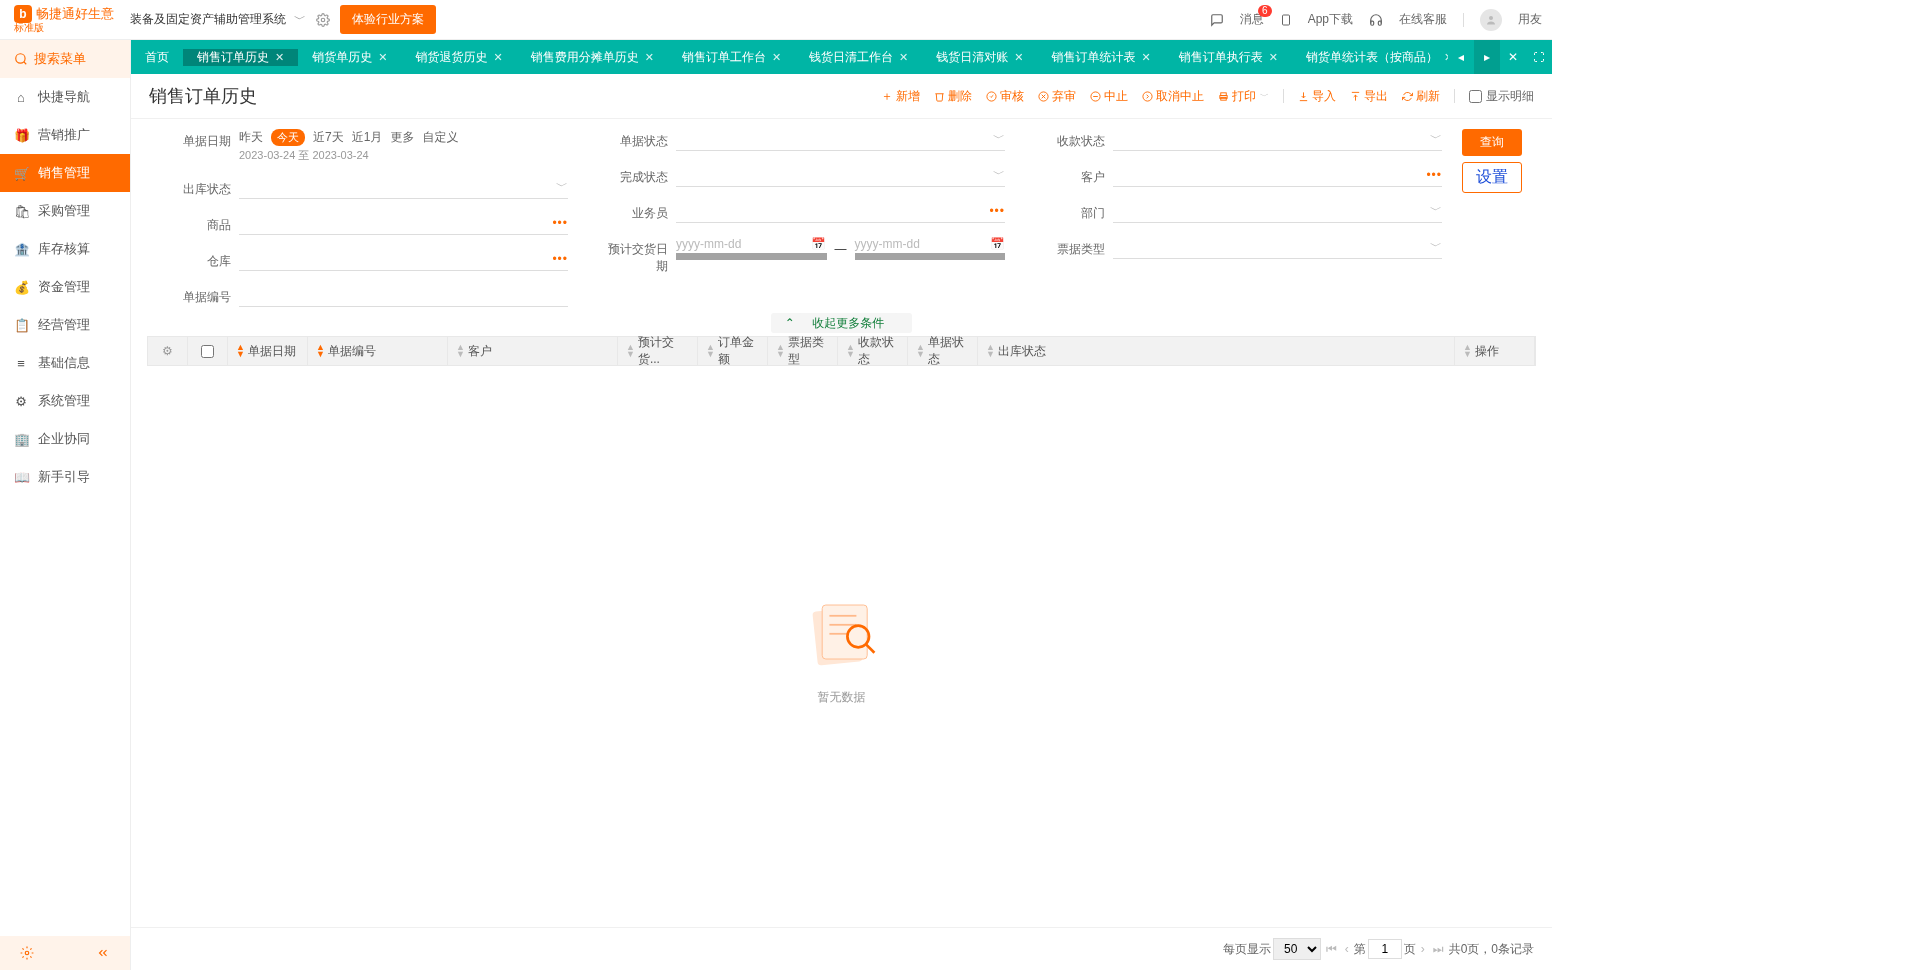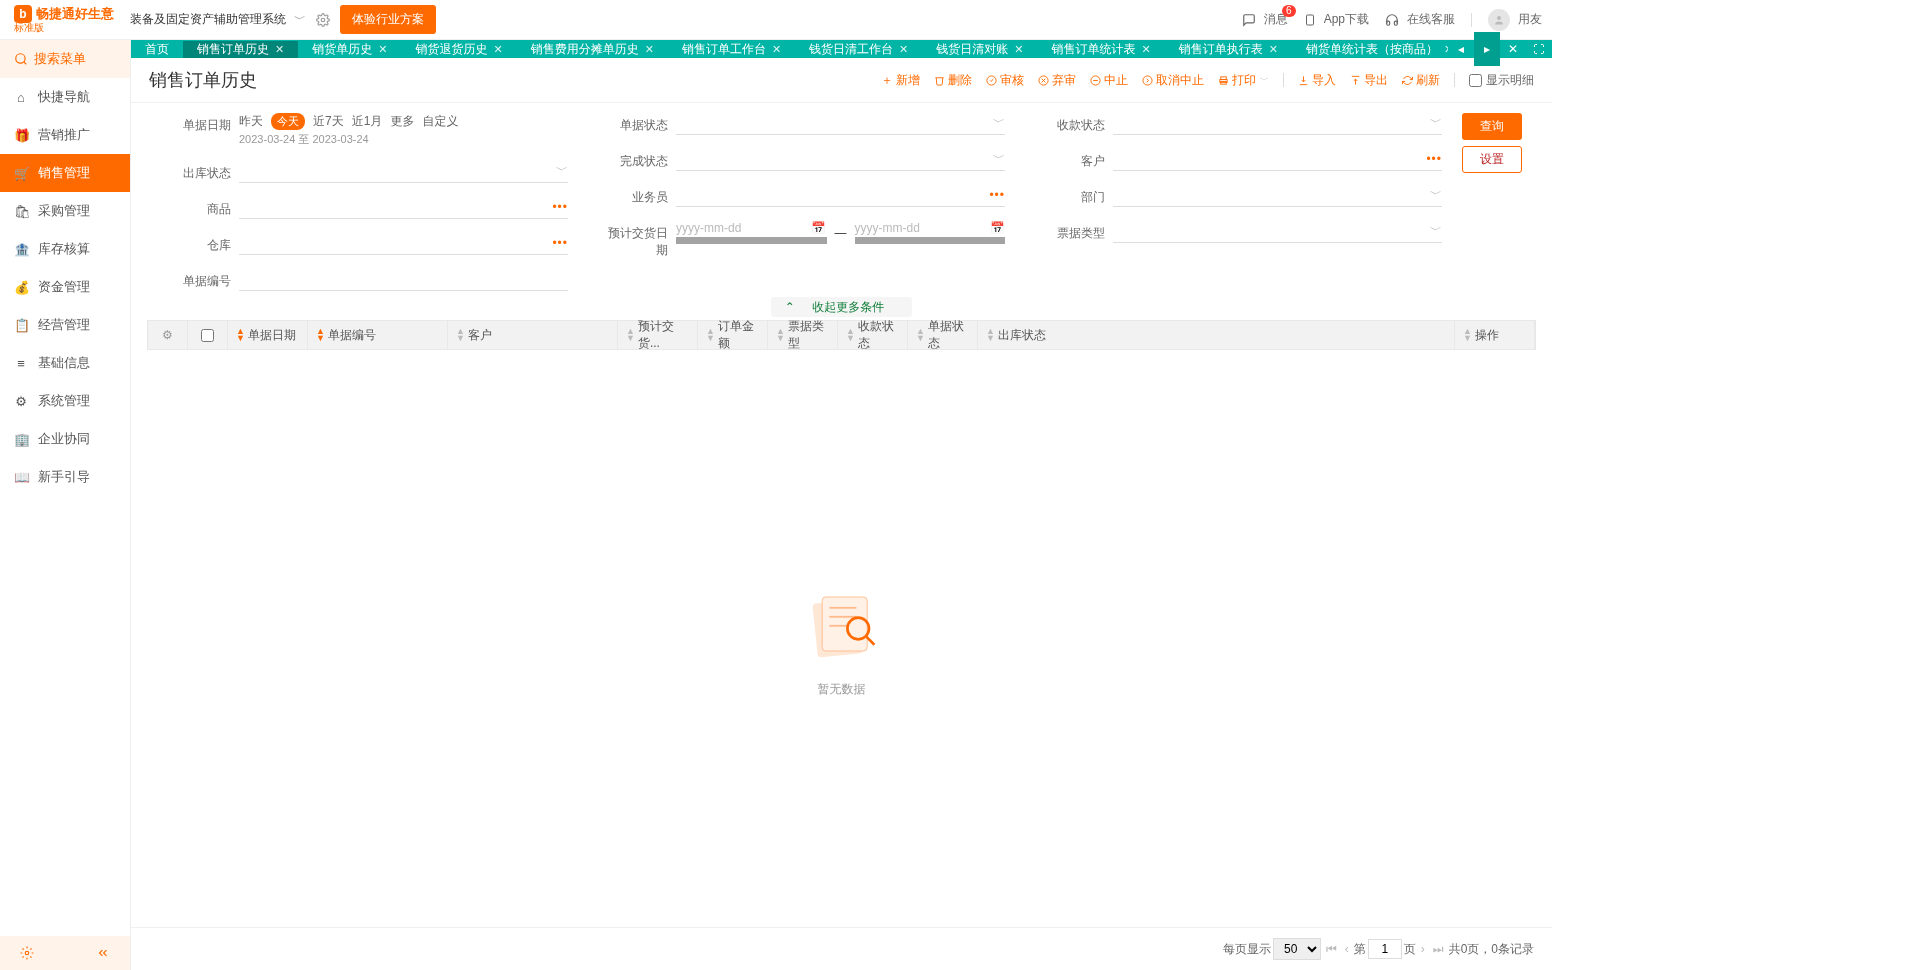--- a/index.html
+++ b/index.html
@@ -2,39 +2,39 @@
 <html><head>
 <meta charset="utf-8">
 <style>
 *{box-sizing:border-box;margin:0;padding:0;font-family:"Microsoft YaHei",Arial,sans-serif}
 body{font-size:12px;color:#333;background:#fff;overflow:hidden}
 .app{display:flex;flex-direction:column;height:970px;width:1552px}
 .topbar{display:flex;align-items:center;height:40px;padding:0 10px;border-bottom:1px solid #eee;background:#fff}
 .logo-box{display:flex;align-items:center;width:120px;padding-left:4px;flex-direction:column;align-items:flex-start;justify-content:center}
 .logo-row{display:flex;align-items:center;gap:4px}
 .logo-icon{width:18px;height:18px;border-radius:4px;background:#ff6a00;display:flex;align-items:center;justify-content:center;color:#fff;font-weight:bold;font-size:12px}
-.brand{color:#ff6a00;font-size:13px;font-weight:700}
+.brand{color:#ff6a00;font-size:13px;font-weight:400}
 .edition{color:#ff6a00;font-size:10px;margin-top:-2px}
 .system-sel{display:flex;align-items:center;gap:8px;color:#333;font-size:12px}
 .system-sel .chev{color:#999}
 .gear-i{color:#999;margin:0 10px;cursor:pointer}
 .exp-btn{background:#ff6a00;color:#fff;border:none;padding:6px 12px;border-radius:3px;font-size:12px;cursor:pointer}
 .top-right{margin-left:auto;display:flex;align-items:center;gap:16px;color:#666}
-.top-right .ti{display:flex;align-items:center;gap:8px;cursor:pointer;font-size:12px}
+.top-right .ti{display:flex;align-items:center;gap:16px;cursor:pointer;font-size:12px}
 .badge{position:relative}
 .badge-dot{position:absolute;top:-6px;right:-8px;background:#ff3b30;color:#fff;border-radius:8px;font-size:10px;padding:0 4px;line-height:12px}
 .avatar{width:22px;height:22px;border-radius:50%;background:#e5e5e5;display:flex;align-items:center;justify-content:center;color:#aaa;font-size:12px}
 .body{display:flex;flex:1;min-height:0}
 .sidebar{width:131px;background:#fff;border-right:1px solid #eee;display:flex;flex-direction:column}
 .side-search{display:flex;align-items:center;gap:6px;padding:10px 14px;color:#ff6a00;background:#fff3ea;font-size:13px}
 .side-item{display:flex;align-items:center;gap:10px;padding:10px 14px;color:#555;font-size:13px;cursor:pointer}
 .side-item.active{background:#ff6a00;color:#fff}
 .side-bottom{margin-top:auto;display:flex;justify-content:space-between;padding:10px 20px;background:#fff3ea;color:#ff6a00}
 .main{flex:1;display:flex;flex-direction:column;min-width:0}
-.tabbar{display:flex;align-items:center;background:#00b5a5;height:18px;color:#fff;font-size:12px}
+.tabbar{display:flex;align-items:center;background:#00b5a5;height:34px;color:#fff;font-size:12px}
 .tab{padding:0 14px;height:100%;display:flex;align-items:center;gap:6px;cursor:pointer;white-space:nowrap}
 .tab.home{background:#00b5a5}
 .tab.active{background:#008579}
 .tab .x{font-size:11px;opacity:.85}
 .tab-ctrl{display:flex;margin-left:auto}
 .tab-ctrl .c{width:26px;height:34px;display:flex;align-items:center;justify-content:center;cursor:pointer}
 .tab-ctrl .c.alt{background:#019f90}
 .page-head{display:flex;align-items:center;padding:10px 18px;border-bottom:1px solid #f0f0f0}
 .page-title{font-size:18px;font-weight:500;color:#333}
 .toolbar{margin-left:auto;display:flex;align-items:center;gap:14px;color:#666;font-size:12px}
@@ -54,21 +54,21 @@
 .date-quick{display:flex;flex-direction:column;gap:2px}
 .date-tabs{display:flex;gap:8px;align-items:flex-end;font-size:12px;color:#666}
 .date-tabs .dt{cursor:pointer}
 .date-tabs .dt.active{background:#ff6a00;color:#fff;padding:1px 6px;border-radius:8px;font-size:11px}
 .date-range{font-size:11px;color:#999}
 .date-pair{display:flex;align-items:center;gap:8px;flex:1}
 .date-in{flex:1;border-bottom:7px solid #a3a3a3;display:flex;align-items:center;justify-content:space-between;padding-bottom:2px;color:#bbb}
 .date-in .cal{color:#ff6a00}
 .side-actions{display:flex;flex-direction:column;gap:6px;width:60px}
 .btn-query{background:#ff6a00;color:#fff;border:none;padding:5px 0;border-radius:3px;font-size:12px;cursor:pointer}
-.btn-set{background:#fff;color:#b91c1c;border:1px solid #ff6a00;padding:4px 0;border-radius:3px;font-size:12px;cursor:pointer}
+.btn-set{background:#fff;color:#1d4ed8;border:1px solid #ff6a00;padding:4px 0;border-radius:3px;font-size:16px;cursor:pointer}
 .collapse-bar{text-align:center;margin:8px 0 4px;color:#15803d;font-size:12px}
 .collapse-bar span{background:#f5f5f5;padding:3px 14px;border-radius:3px;cursor:pointer}
 .table-wrap{padding:0 16px;flex:1;display:flex;flex-direction:column;min-height:0}
 .thead{display:flex;background:#f2f2f2;border:1px solid #e8e8e8;height:30px;align-items:center;font-size:12px;color:#555}
 .th{display:flex;align-items:center;padding:0 8px;border-right:1px solid #e8e8e8;height:100%;gap:3px}
 .th .sort{color:#bbb;font-size:9px;line-height:7px;display:flex;flex-direction:column}
 .th.sortable .sort.o{color:#ff6a00}
 .th-gear{width:40px;justify-content:center;color:#999}
 .th-chk{width:40px;justify-content:center}
 .empty{flex:1;display:flex;flex-direction:column;align-items:center;justify-content:center;color:#999;gap:12px}

